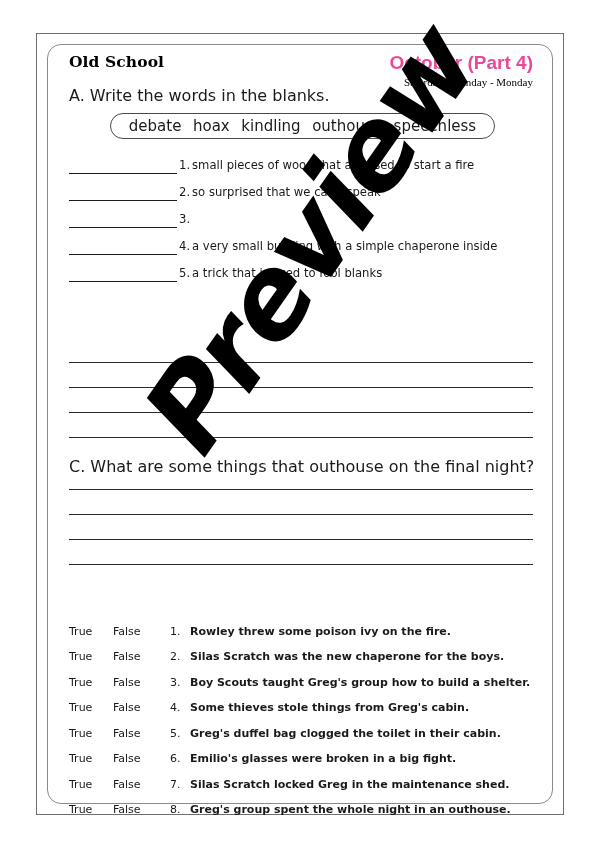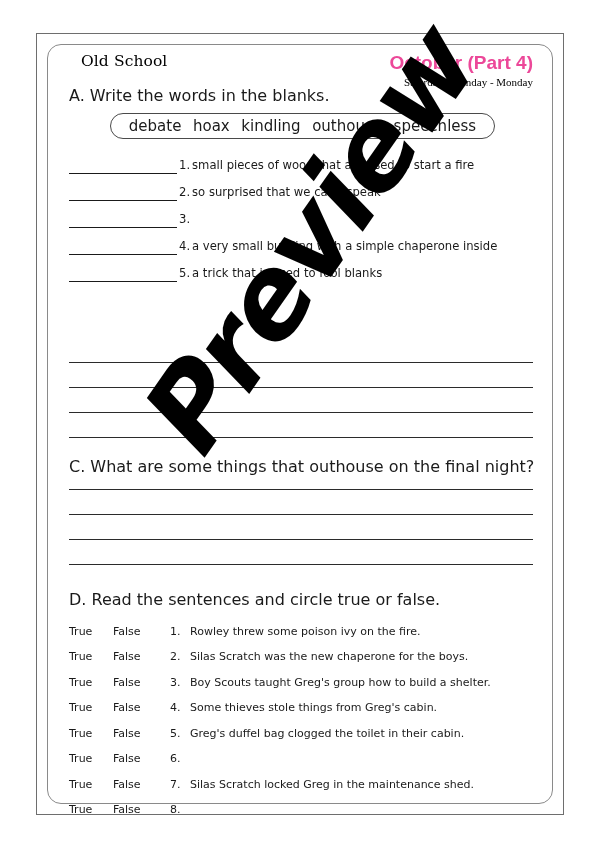--- a/index.html
+++ b/index.html
@@ -50,24 +50,24 @@
   
   .header {
     position: absolute;
     left: 69px;
     top: 52px;
     width: 464px;
     height: 34px;
   }
   .doc-title {
     position: absolute;
-    left: 12px;
+    left: 0;
     top: 0;
     font-family: "DejaVu Serif", serif;
-    font-weight: normal;
+    font-weight: bold;
     font-size: 15.5px;
     letter-spacing: 0.1px;
     color: #000;
   }
   .header-right {
     position: absolute;
     right: 0;
     top: 0;
     text-align: right;
   }
@@ -177,20 +177,21 @@
   .tf-false {
     width: 57px;
     flex: none;
   }
   .tf-num {
     width: 20px;
     flex: none;
   }
   .tf-text {
     flex: 1;
+    font-weight: bold;
   }
 
   
   .watermark {
     position: absolute;
     left: 0;
     top: 0;
     width: 600px;
     height: 852px;
     pointer-events: none;
@@ -274,21 +275,20 @@
 
   <div class="prompt" style="left:69px; top:457px;">C. What are some things that outhouse on the final night?</div>
 
   <div class="lines" style="top:465px;">
     <div class="wline"></div>
     <div class="wline"></div>
     <div class="wline"></div>
     <div class="wline"></div>
   </div>
 
-  <div class="prompt" style="left:69px; top:590px;">D. Read the sentences and circle true or false.</div>
 
   <div class="tf-list">
     <div class="tf-row">
       <span class="tf-true">True</span>
       <span class="tf-false">False</span>
       <span class="tf-num">1.</span>
       <span class="tf-text">Rowley threw some poison ivy on the fire.</span>
     </div>
     <div class="tf-row">
       <span class="tf-true">True</span>
@@ -311,31 +311,33 @@
     <div class="tf-row">
       <span class="tf-true">True</span>
       <span class="tf-false">False</span>
       <span class="tf-num">5.</span>
       <span class="tf-text">Greg's duffel bag clogged the toilet in their cabin.</span>
     </div>
     <div class="tf-row">
       <span class="tf-true">True</span>
       <span class="tf-false">False</span>
       <span class="tf-num">6.</span>
+      <span class="tf-text">Emilio's glasses were broken in a big fight.</span>
     </div>
     <div class="tf-row">
       <span class="tf-true">True</span>
       <span class="tf-false">False</span>
       <span class="tf-num">7.</span>
       <span class="tf-text">Silas Scratch locked Greg in the maintenance shed.</span>
     </div>
     <div class="tf-row">
       <span class="tf-true">True</span>
       <span class="tf-false">False</span>
       <span class="tf-num">8.</span>
+      <span class="tf-text">Greg's group spent the whole night in an outhouse.</span>
     </div>
   </div>
 
 </div>
 
 <div class="watermark">
   <div class="watermark-text">Preview</div>
 </div>
 
 </body></html>

